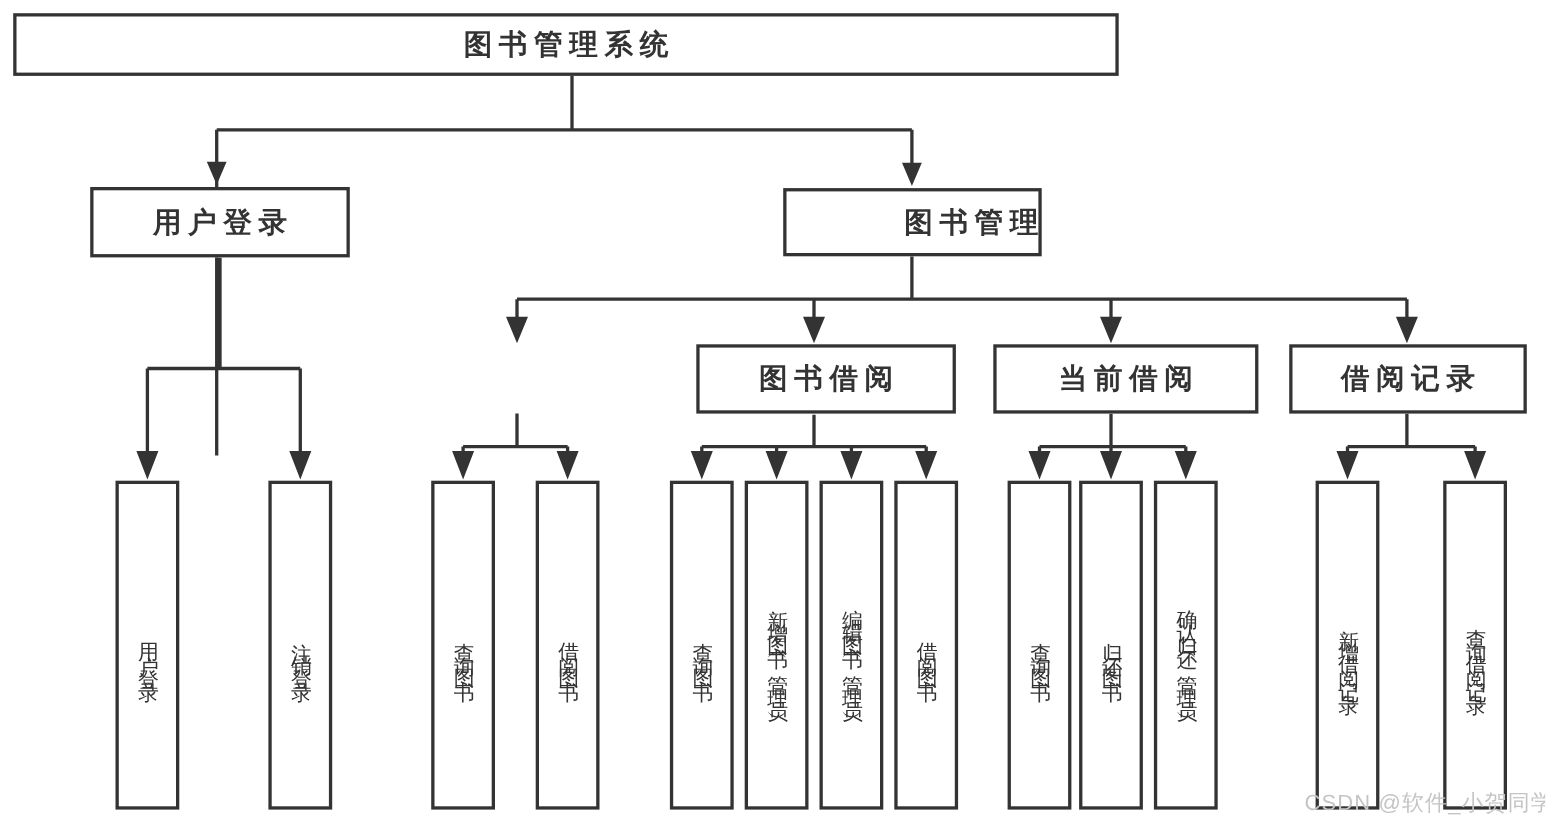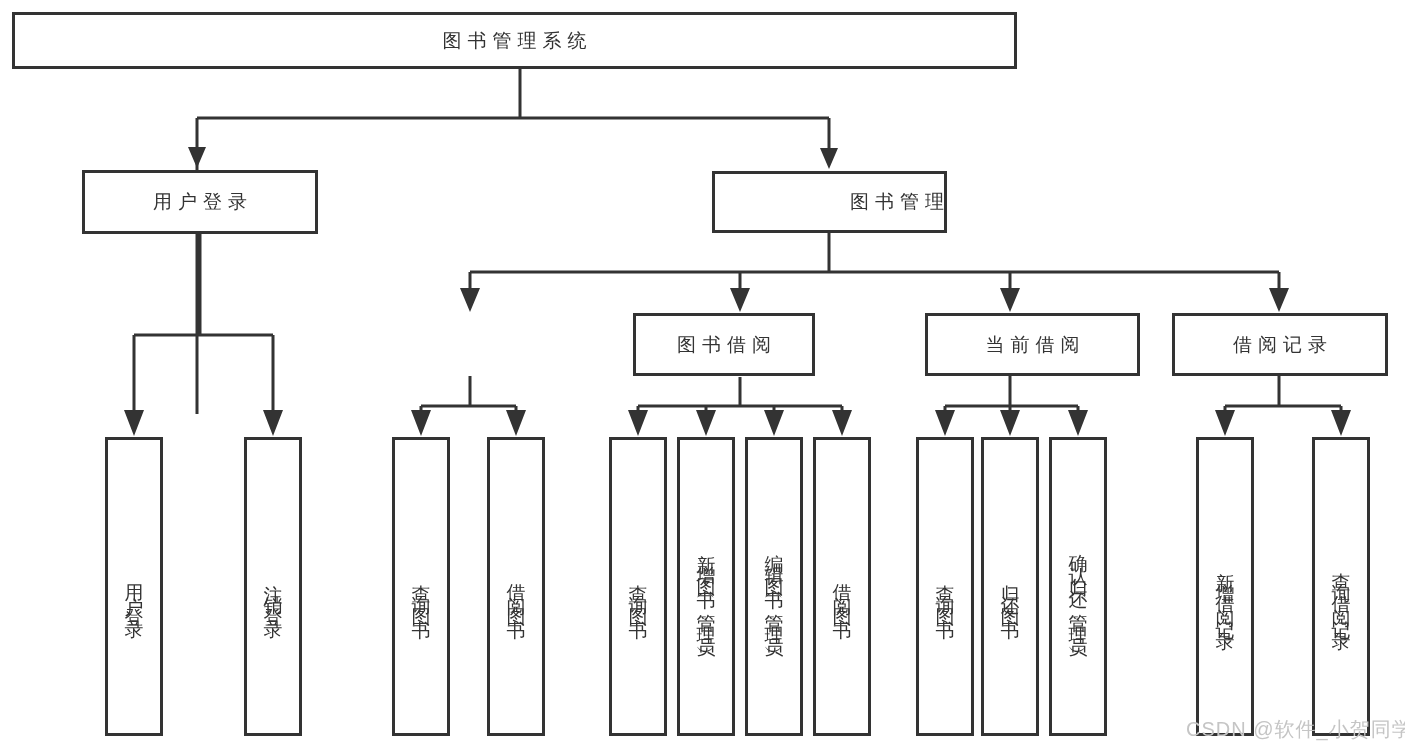--- a/index.html
+++ b/index.html
@@ -21,43 +21,44 @@
     position: absolute;
     box-sizing: border-box;
     background: #ffffff;
     border: 3px solid #333333;
     display: flex;
     align-items: center;
     justify-content: center;
     color: #333333;
   }
   .h-label {
-    font-size: 19px;
+    font-size: 26px;
     letter-spacing: 6px;
     margin-right: -6px;
     white-space: nowrap;
+    font-weight: bold;
   }
   .v-label {
     writing-mode: vertical-rl;
     text-orientation: mixed;
     font-size: 19px;
     letter-spacing: 12px;
     margin-bottom: -12px;
     white-space: nowrap;
   }
   
   .n-root          { left: 12px;   top: 12px;  width: 1005px; height: 57px; }
   
   .n-user-login    { left: 82px;   top: 170px; width: 236px;  height: 64px; }
   .n-book-mgmt     { left: 712px;  top: 171px; width: 235px;  height: 62px; justify-content: flex-end; }
   
   .lvl3            { top: 313px; height: 63px; }
   .n-new-book-rec  { left: 363px;  width: 215px; }
-  .n-book-borrow   { left: 633px;  width: 182px; }
-  .n-current-borrow{ left: 903px;  width: 215px; margin-left: 22px; }
+  .n-book-borrow   { left: 633px;  width: 236px; }
+  .n-current-borrow{ left: 903px;  width: 241px; }
   .n-borrow-record { left: 1172px; width: 216px; }
   
   .leaf            { top: 437px; height: 299px; width: 58px; }
   .n-leaf-a1 { left: 105px; }
   .n-leaf-a2 { left: 244px; }
   .n-leaf-b1 { left: 392px; }
   .n-leaf-b2 { left: 487px; }
   .n-leaf-c1 { left: 609px; }
   .n-leaf-c2 { left: 677px; }
   .n-leaf-c3 { left: 745px; }

